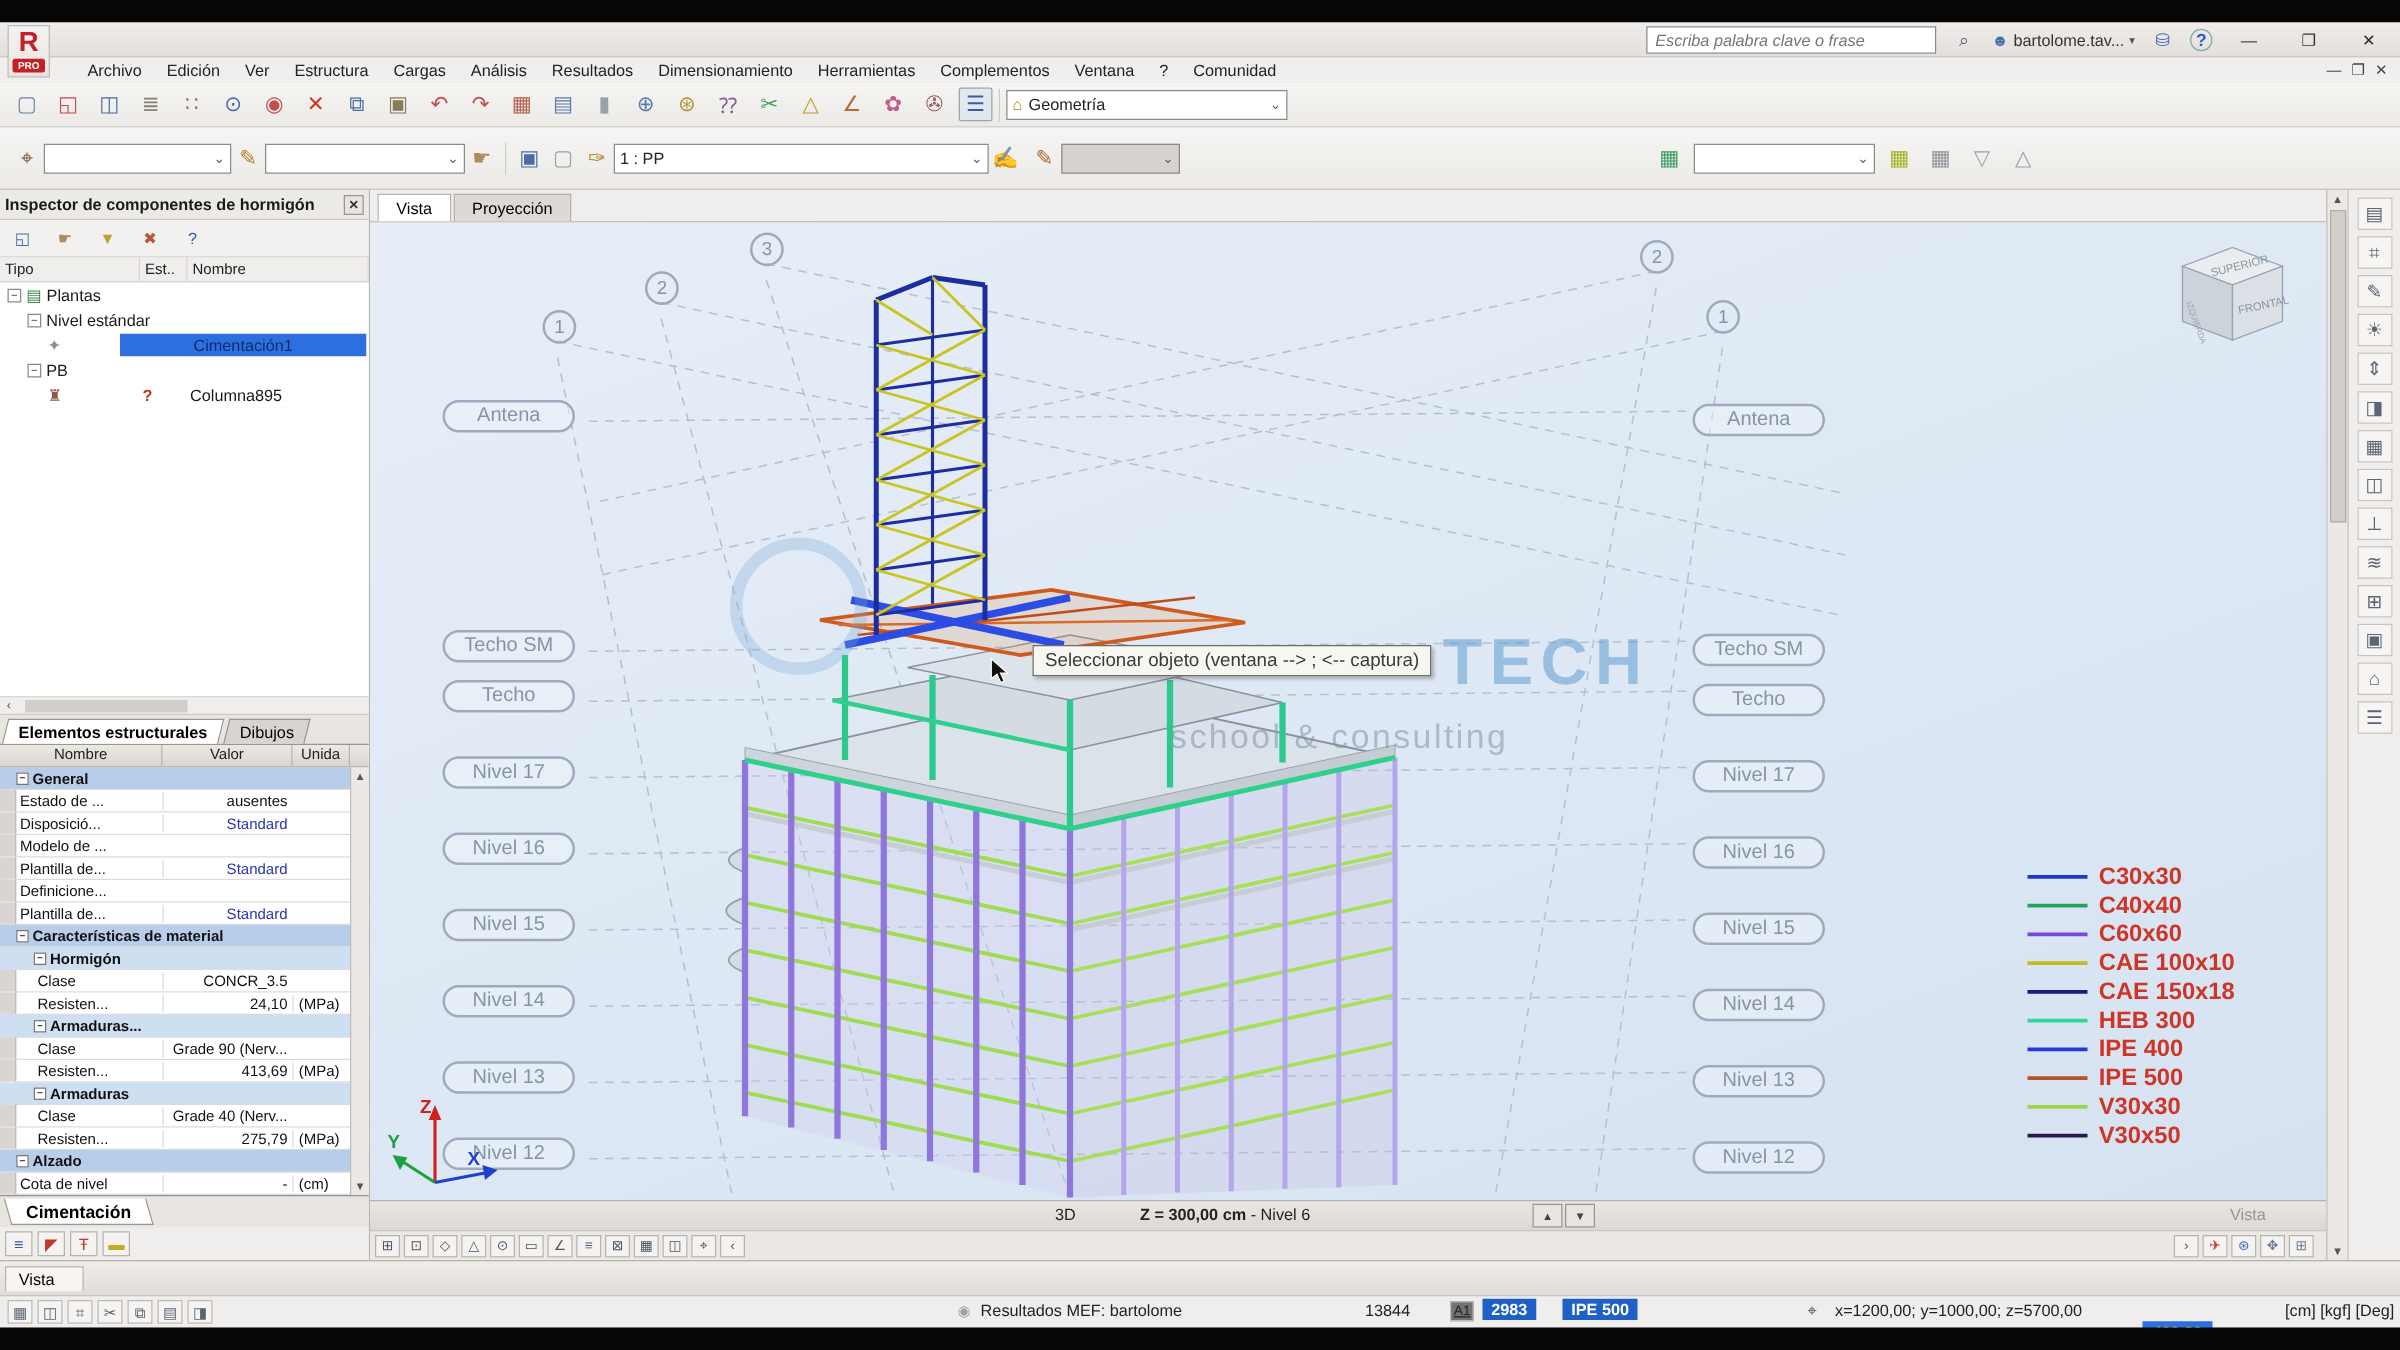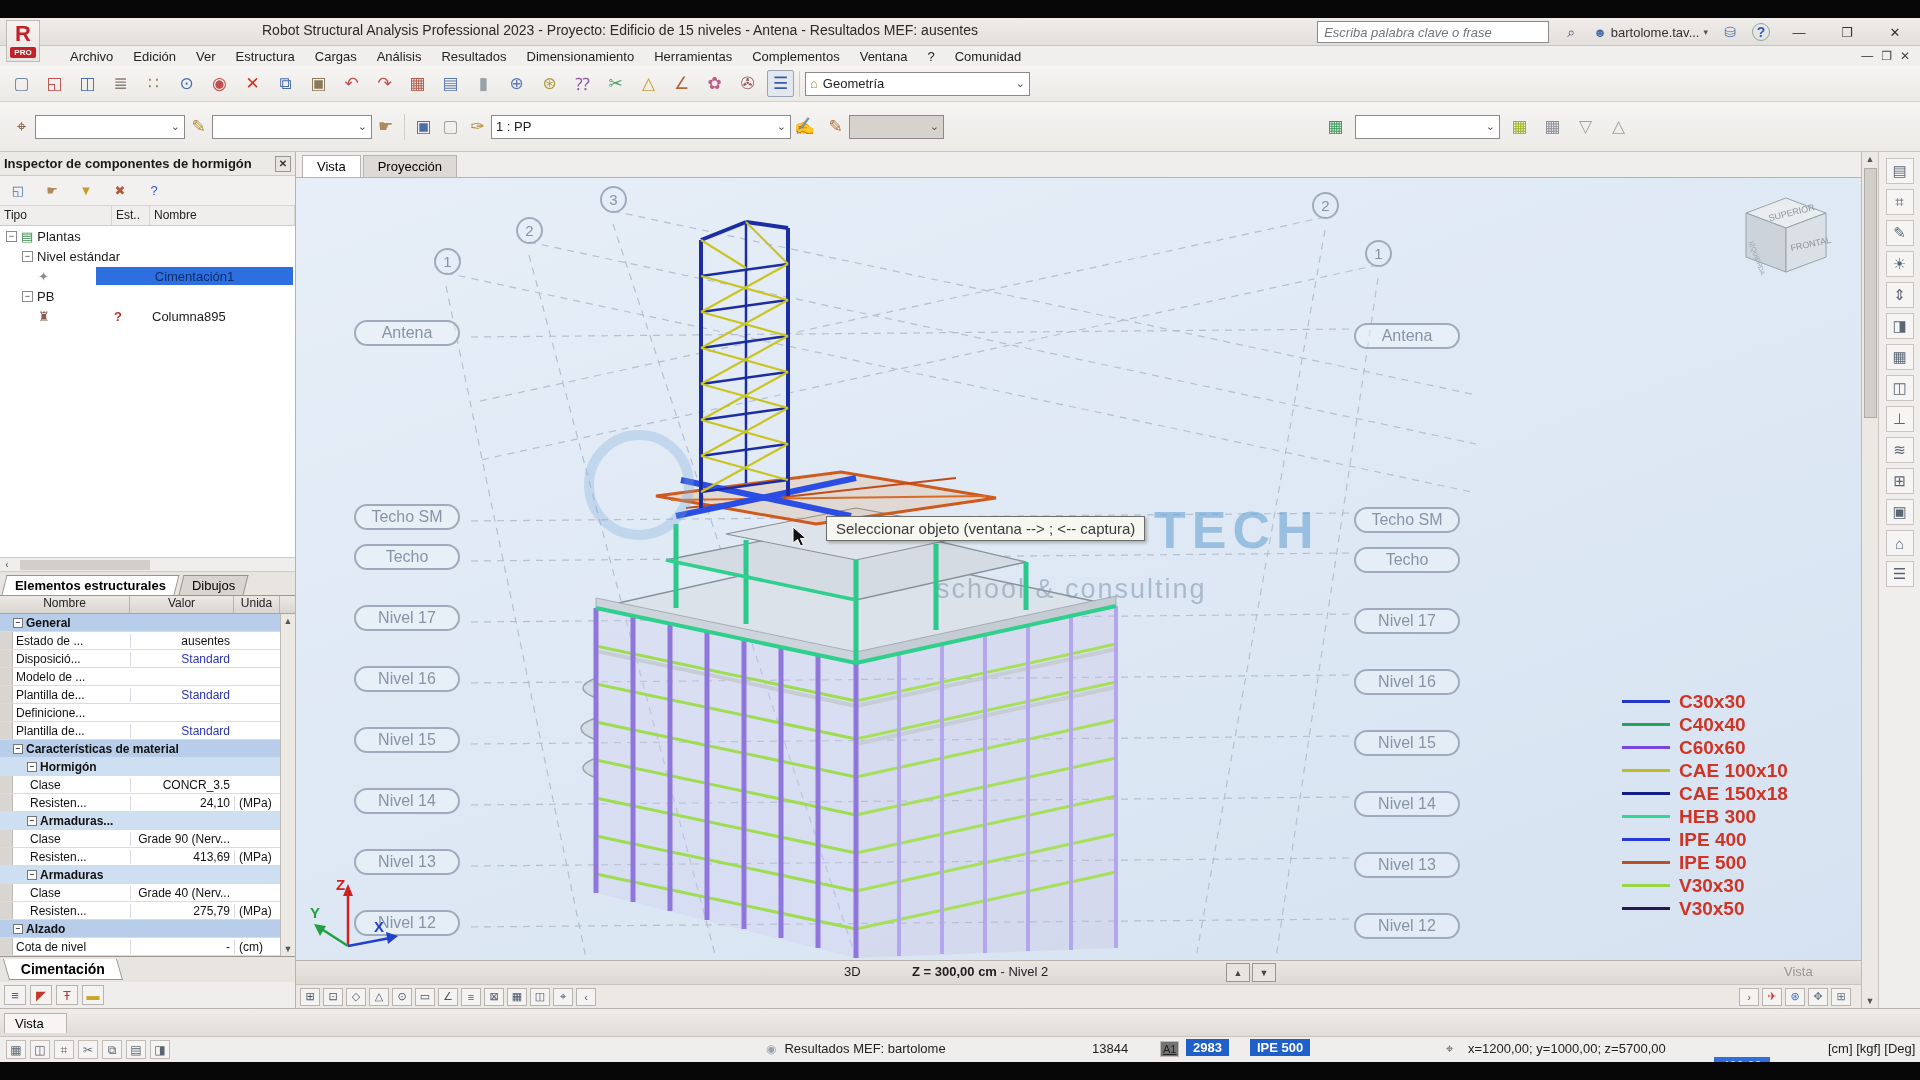--- a/index.html
+++ b/index.html
@@ -132,21 +132,20 @@
   #status-val{position:absolute;left:1714px;top:20px;background:#2e6fe0;color:#fde047;padding:1px 8px;font-size:13px;}
   #status-units{position:absolute;left:1828px;top:4px;}
 </style>
 </head>
 <body>
 
 <div id="app">
   <div id="bar-top" class="blackbar"></div>
 
   <div id="titlebar">
-    <div id="win-title">Robot Structural Analysis Professional 2023 - Proyecto: Edificio de 15 niveles - Antena - Resultados MEF: ausentes</div>
     <div id="title-right">
       <input id="search-box" placeholder="Escriba palabra clave o frase" style="">
       <span class="tbtn">⌕</span>
       <span id="user-chip">
         <span style="color:#4a6ea8;">☻</span>
         <span>bartolome.tav...</span>
         <span style="font-size:9px;color:#555;">▾</span>
       </span>
       <span class="tbtn" style="color:#4a6ea8;">⛁</span>
       <span class="tbtn" style="border:1px solid #8aa;border-radius:50%;width:18px;height:18px;line-height:16px;font-weight:bold;color:#2a5ac8;">?</span>
@@ -689,21 +688,21 @@
         </svg>
 
         <div id="tooltip">Seleccionar objeto (ventana --&gt; ; &lt;-- captura)</div>
         <svg width="18" height="22" viewBox="0 0 18 22" style="position:absolute;left:496px;top:348px;">
           <path d="M1,1 L1,17 L5.6,13.4 L8.6,20 L11.4,18.8 L8.4,12.4 L14,12.4 Z" fill="#111" stroke="#fff" stroke-width="1"></path>
         </svg>
       </div>
 
       <div id="zstrip">
         <span class="z3d">3D</span>
-        <span class="zl"><span>Z = 300,00 cm</span><span class="znl"> - Nivel 2</span></span>
+        <span class="zl"><span>Z = 300,00 cm</span><span class="znl"> - Nivel 6</span></span>
         <span class="spin" style="left:930px;">▲</span>
         <span class="spin" style="left:956px;">▼</span>
         <span class="vright">Vista</span>
       </div>
 
       <div id="snapbar">
         <span id="snap-left" style="display:flex;gap:3px;">
             <span class="snico">⊞</span>
             <span class="snico">⊡</span>
             <span class="snico">◇</span>

